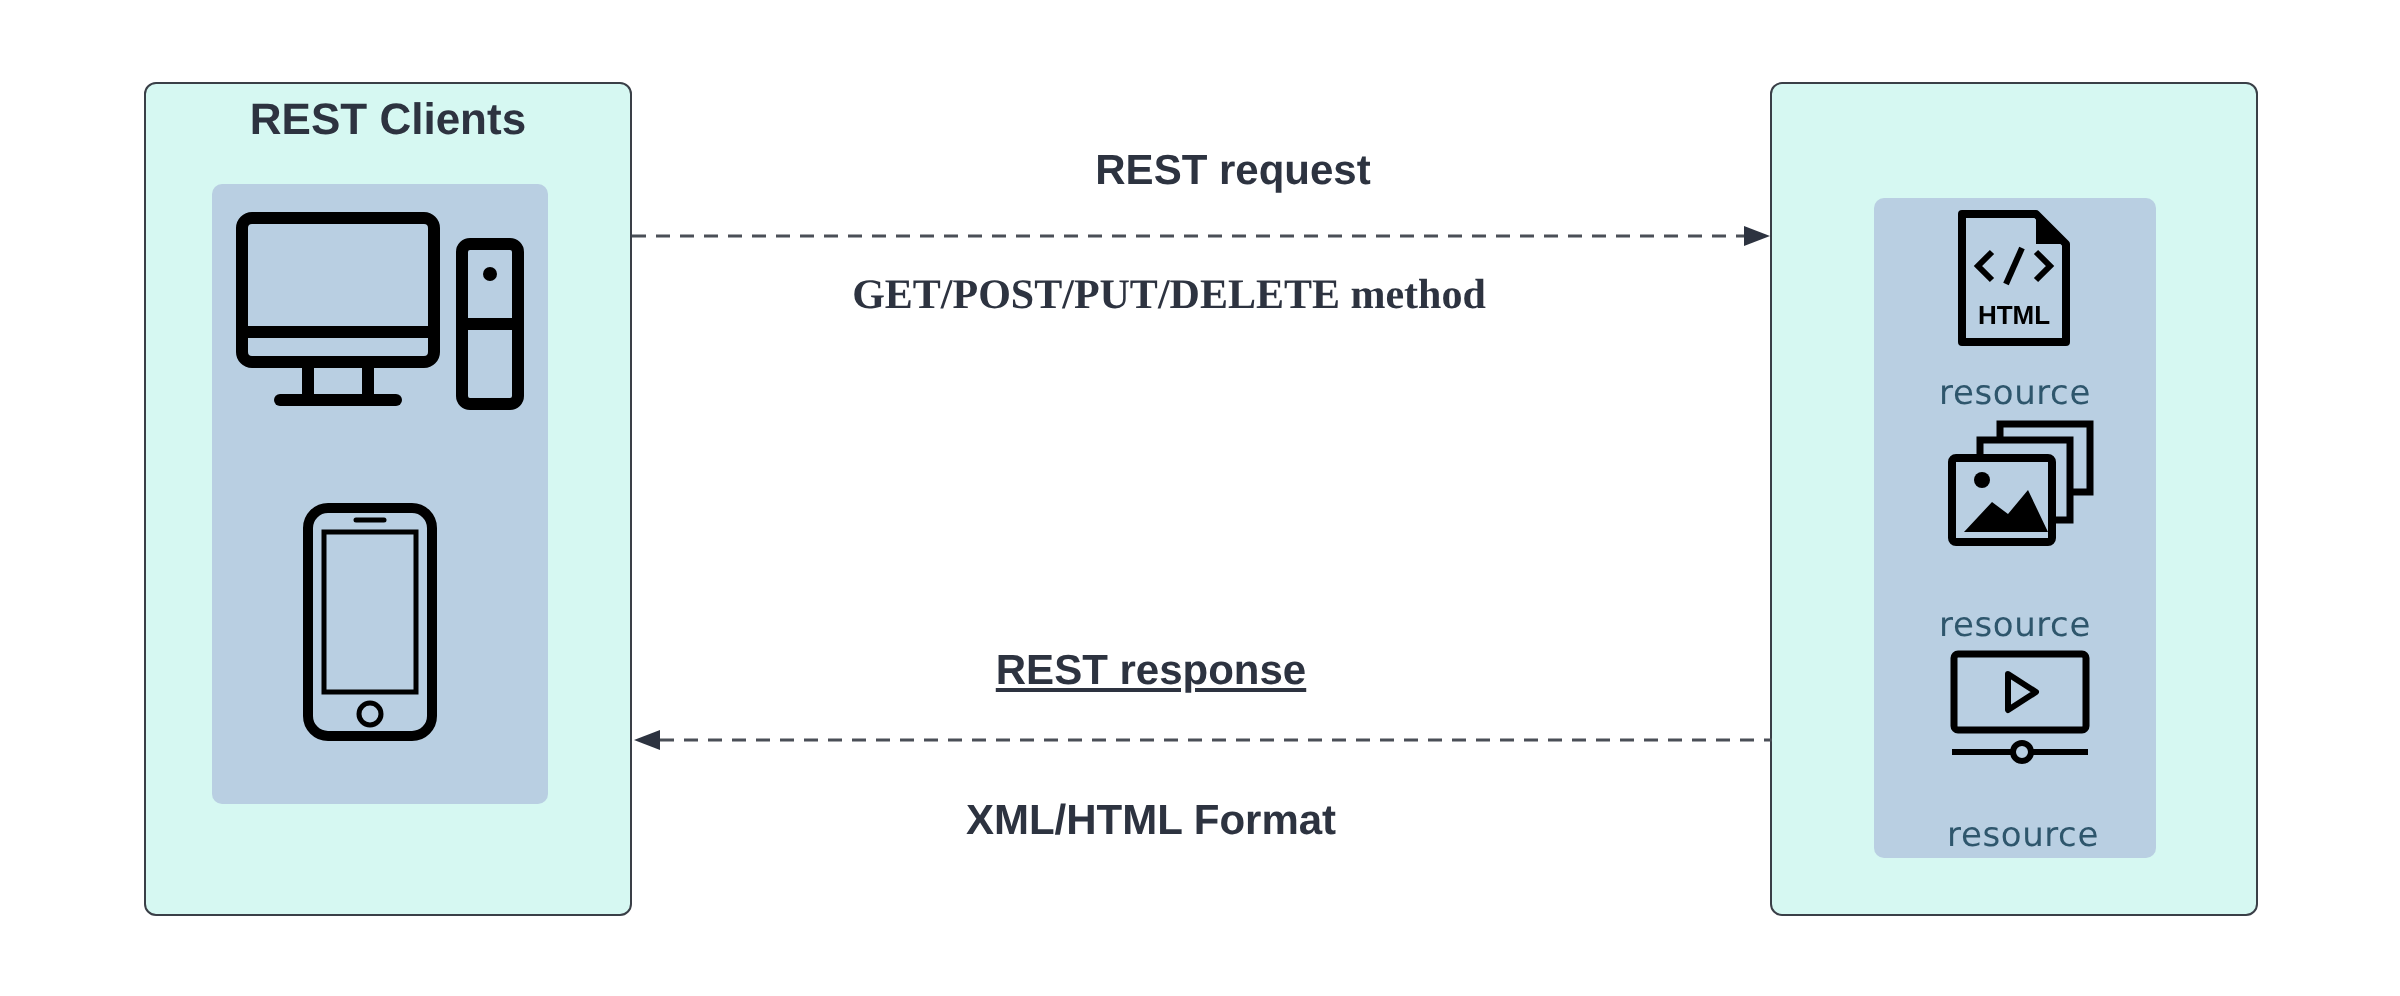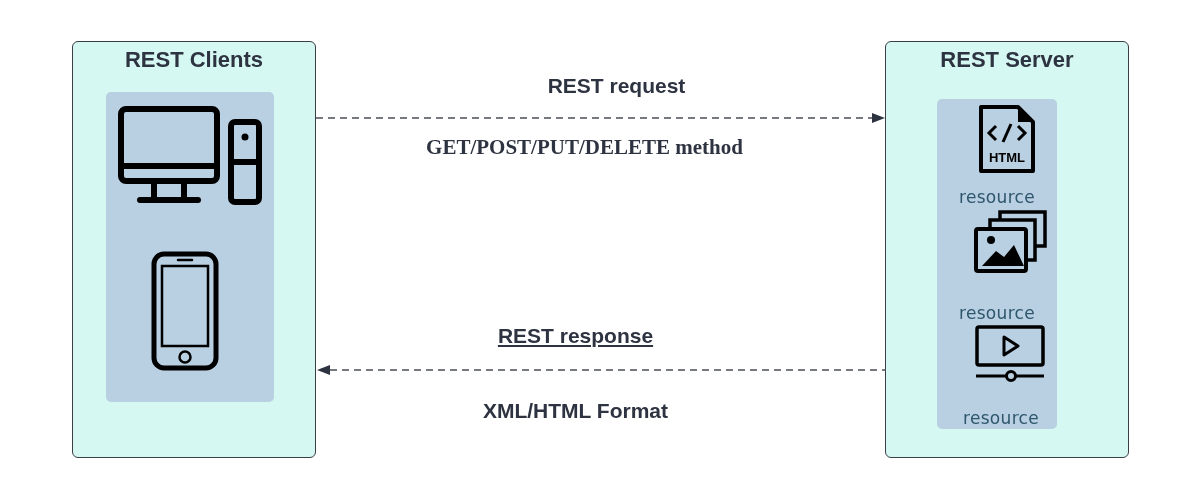--- a/index.html
+++ b/index.html
@@ -33,22 +33,21 @@
     <svg style="left:44px; top:158px;" width="70" height="122" viewBox="0 0 70 122">
       <rect x="4" y="4" width="62" height="114" rx="10" fill="none" stroke="#000" stroke-width="5"></rect>
       <rect x="12" y="16" width="46" height="80" fill="none" stroke="#000" stroke-width="2.5"></rect>
       <line x1="28" y1="10" x2="42" y2="10" stroke="#000" stroke-width="2.5" stroke-linecap="round"></line>
       <circle cx="35" cy="107" r="5.5" fill="none" stroke="#000" stroke-width="2.5"></circle>
     </svg>
   </div>
 </div>
 
 <div class="box" style="left:885px; top:41px; width:244px; height:417px;">
-  <div class="box-title" style="top:5px;">REST Server</div>
-  <div class="inner" style="left:51px; top:57px; width:120px; height:330px;">
+  <div class="inner" style="left:51px; top:57px; width:141px; height:330px;">
 
     <svg style="left:41px; top:5px;" width="58" height="70" viewBox="0 0 58 70">
       <path d="M3 3 H40 L55 18 V67 H3 Z" fill="none" stroke="#000" stroke-width="4" stroke-linejoin="round"></path>
       <path d="M40 3 V18 H55 Z" fill="#000"></path>
       <path d="M18 22 L11 29 L18 36" fill="none" stroke="#000" stroke-width="3"></path>
       <path d="M40 22 L47 29 L40 36" fill="none" stroke="#000" stroke-width="3"></path>
       <line x1="33" y1="20" x2="25" y2="38" stroke="#000" stroke-width="3"></line>
       <text x="29" y="58" text-anchor="middle" font-family="Liberation Sans, sans-serif" font-weight="bold" font-size="13" fill="#000">HTML</text>
     </svg>
     <div class="res-label" style="top:76px;">resource</div>

